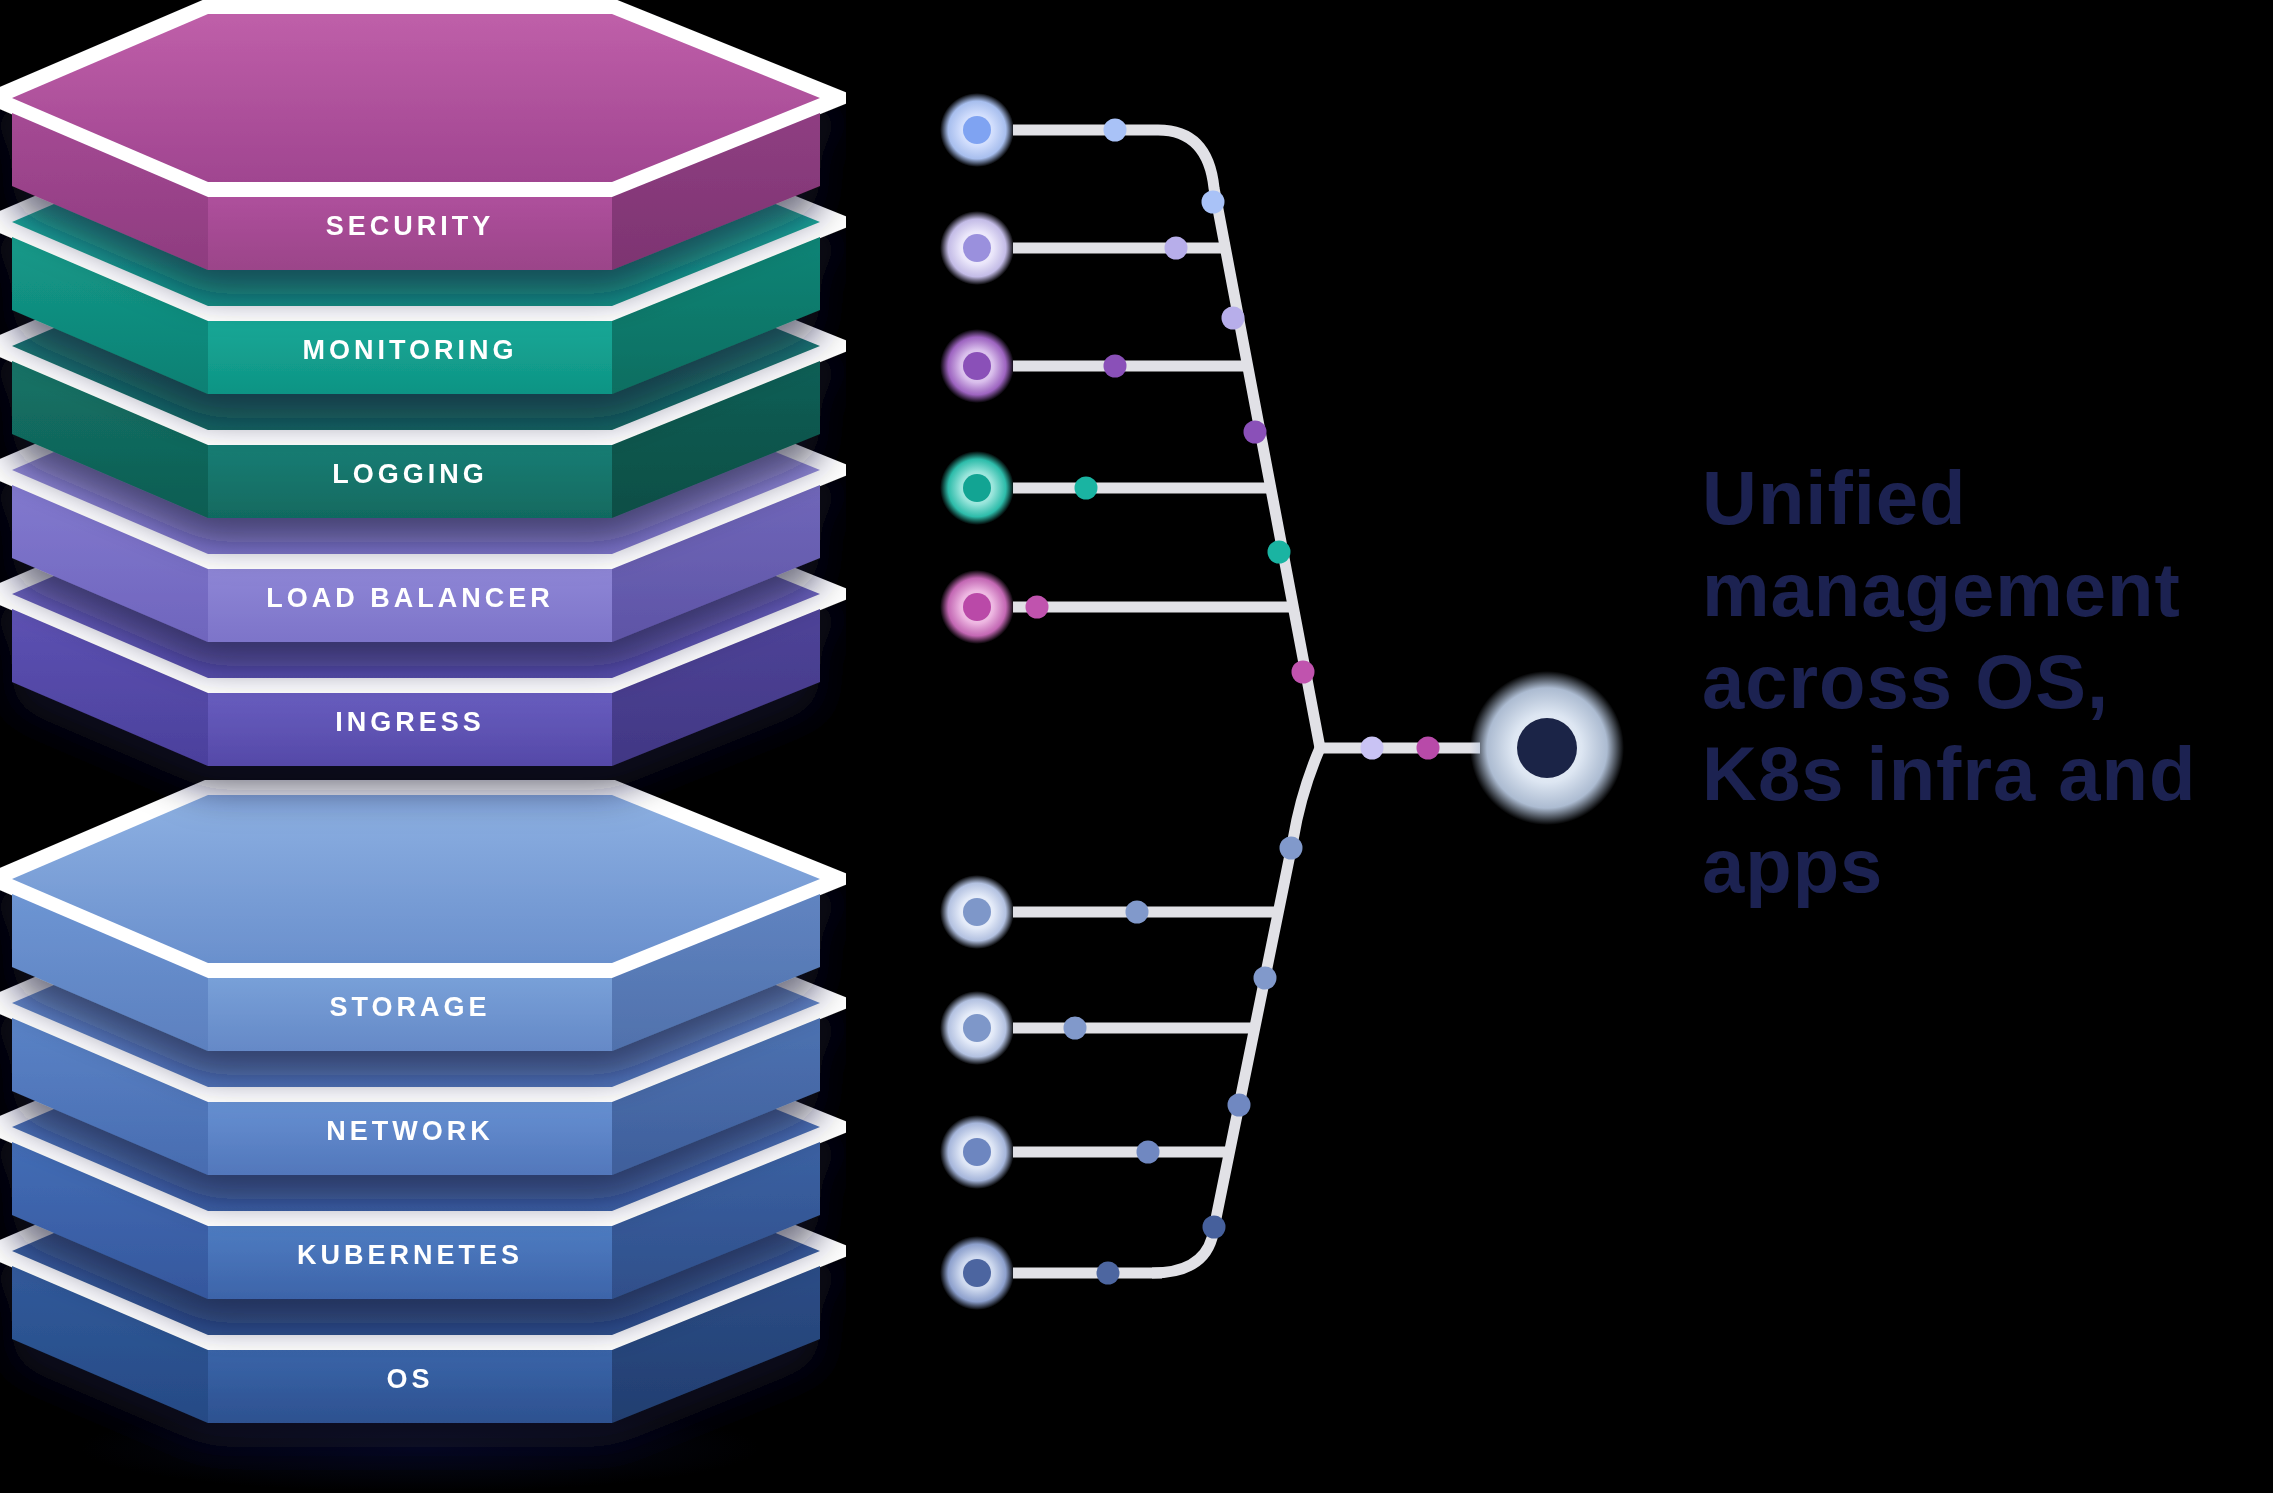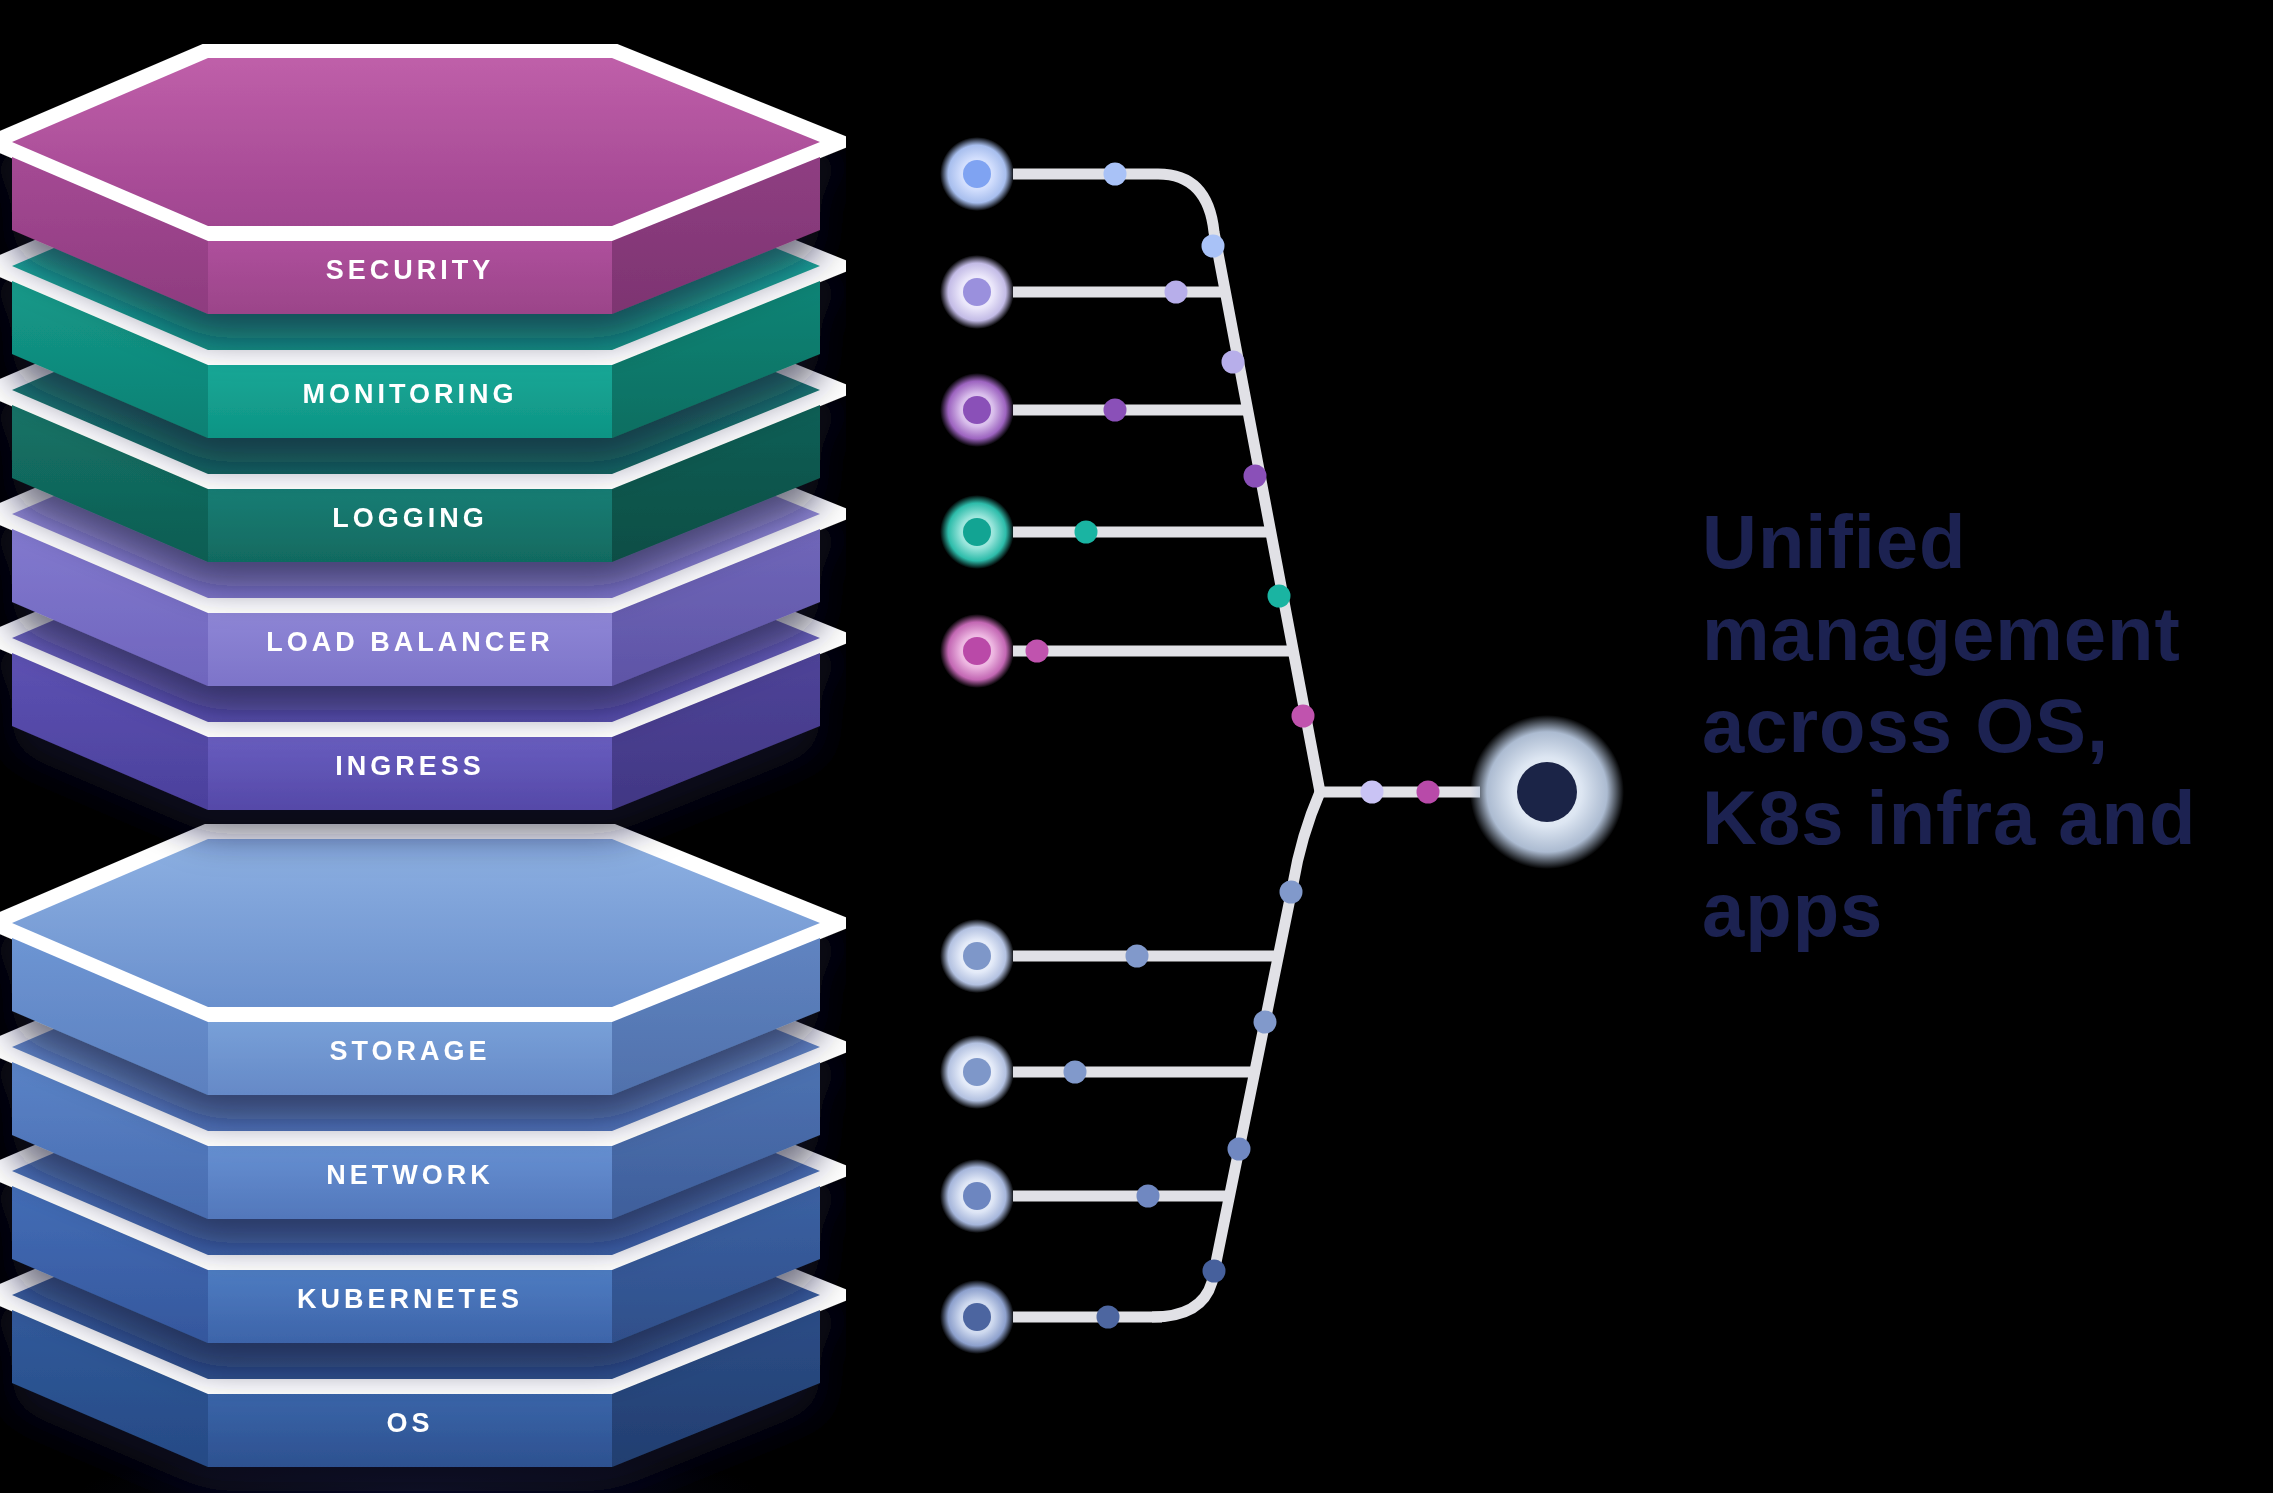--- a/index.html
+++ b/index.html
@@ -1,20 +1,20 @@
 <!DOCTYPE html>
 <html><head>
 <meta charset="utf-8">
 <style>
   html,body{margin:0;padding:0;}
   body{
     width:2273px;height:1493px;position:relative;overflow:hidden;
     font-family:"Liberation Sans", sans-serif;
   }
-  #canvas{position:absolute;inset:0;width:2273px;height:1375px;margin-top:44px;}
+  #canvas{position:absolute;inset:0;width:2273px;height:1375px;}
   #stack-svg{position:absolute;left:0;top:0;width:846px;height:1493px;}
   #net-svg{position:absolute;left:0;top:0;width:2273px;height:1493px;}
   .layer-label{
     font-family:"Liberation Sans", sans-serif;
     font-size:27px;font-weight:600;letter-spacing:4px;
     text-anchor:middle;dominant-baseline:middle;
   }
   #headline{
     position:absolute;left:1702px;top:452px;width:600px;
     font-family:"Liberation Sans", sans-serif;

